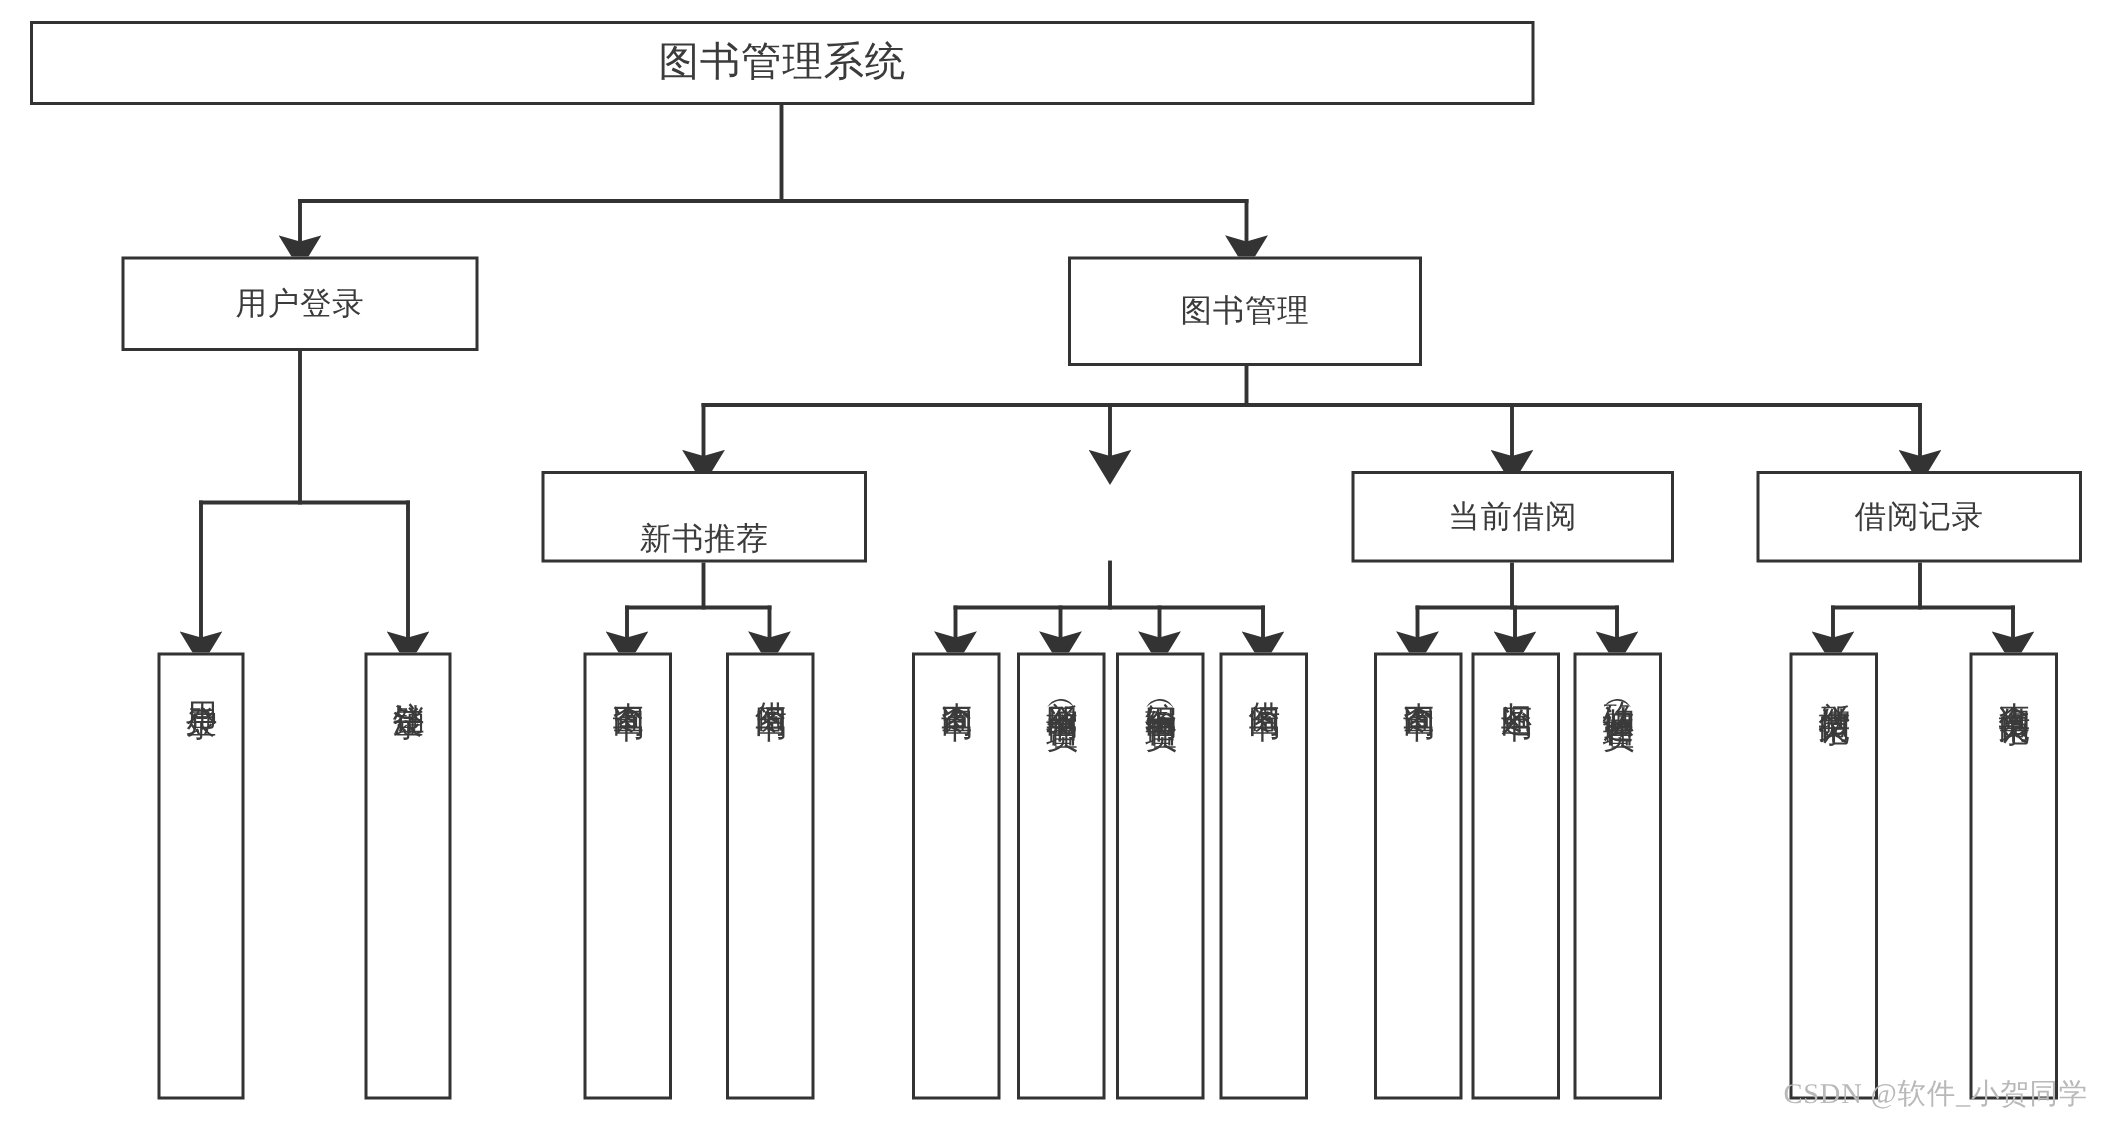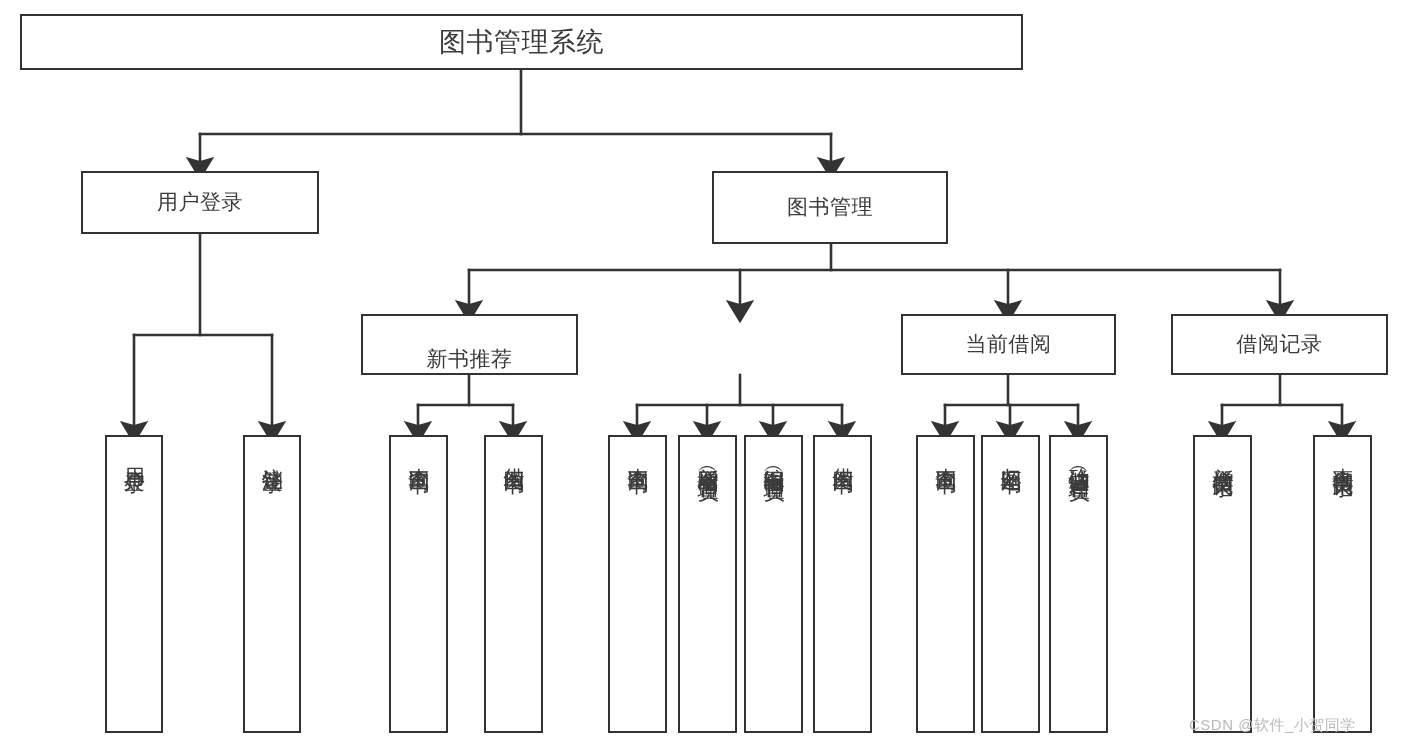--- a/index.html
+++ b/index.html
@@ -61,25 +61,25 @@
     writing-mode: vertical-rl;
     text-orientation: upright;
     font-size: 21px;
     letter-spacing: 2px;
     line-height: 1;
   }
   .watermark {
     position: absolute;
     left: 1189px;
     top: 716px;
-    font-size: 15px;
+    font-size: 19px;
     color: #b9b9b9;
     letter-spacing: 0.5px;
     white-space: nowrap;
-    font-family: Liberation Sans, sans-serif;
+    font-family: Liberation Serif, serif;
   }
 </style>
 </head>
 <body>
 
 <div id="diagram-root">
 
   <svg class="edges" viewBox="0 0 1405 747">
     <defs>
       <marker id="arrow" markerWidth="9" markerHeight="11" refX="1.2" refY="5.5" orient="auto" markerUnits="strokeWidth">

